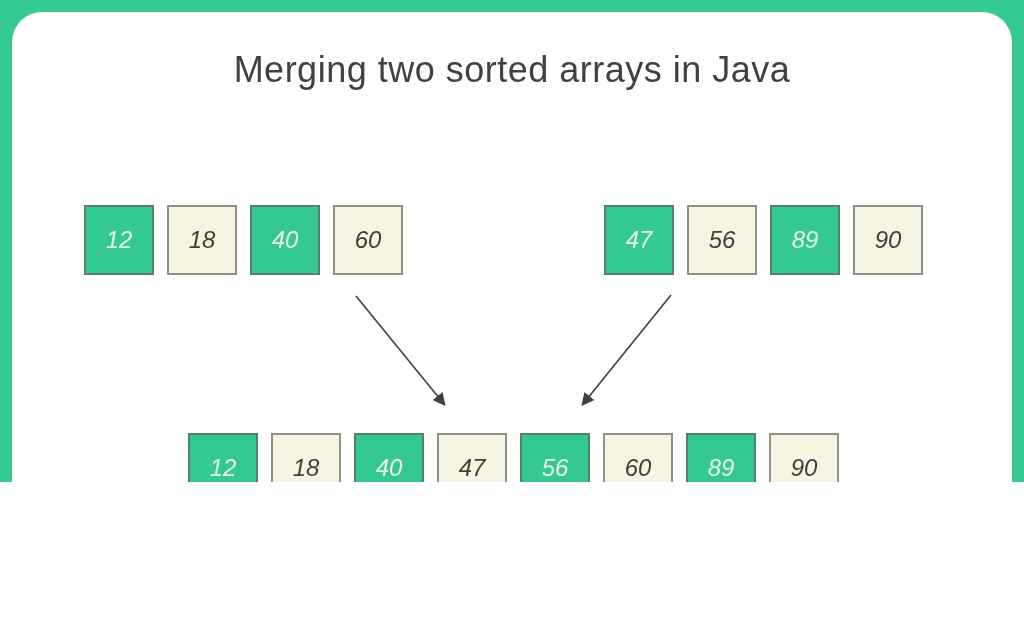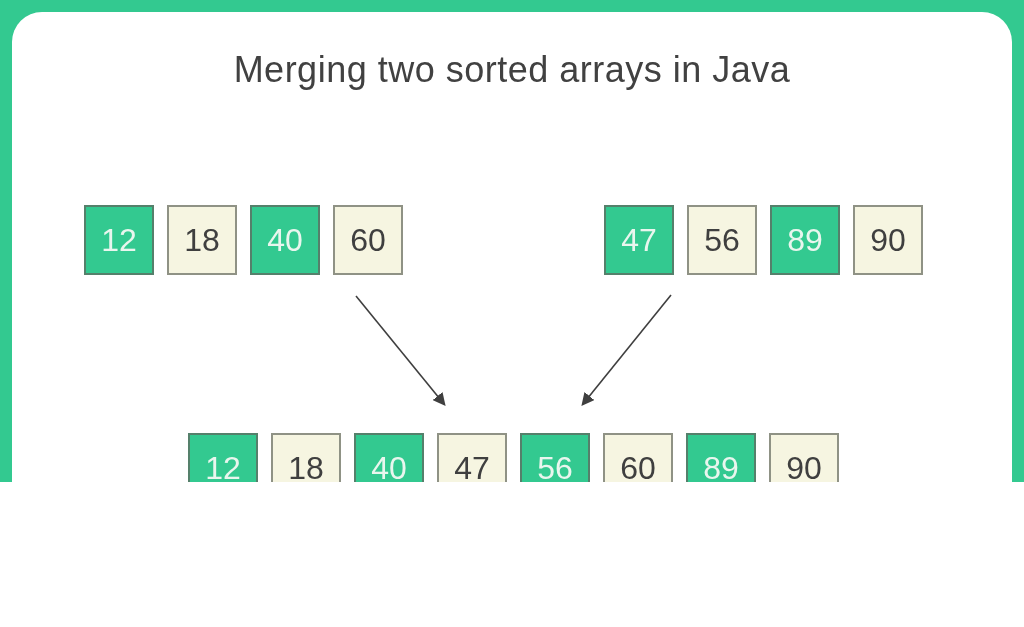--- a/index.html
+++ b/index.html
@@ -25,21 +25,21 @@
   }
   .array-row{
     position:absolute; display:flex; gap:13px;
   }
   .row-left  { left:84px;  top:205px; }
   .row-right { left:604px; top:205px; }
   .row-merged{ left:188px; top:433px; }
   .cell{
     width:70px; height:70px; box-sizing:border-box;
     display:flex; align-items:center; justify-content:center;
-    font-size:32px; font-weight:500;
+    font-size:24px; font-weight:500;font-style:italic;
   }
   .cell[data-variant="green"]{
     background:var(--cell-green-fill);
     border:2px solid var(--cell-green-border);
     color:var(--cell-green-text);
   }
   .cell[data-variant="cream"]{
     background:var(--cell-cream-fill);
     border:2px solid var(--cell-cream-border);
     color:var(--cell-cream-text);

